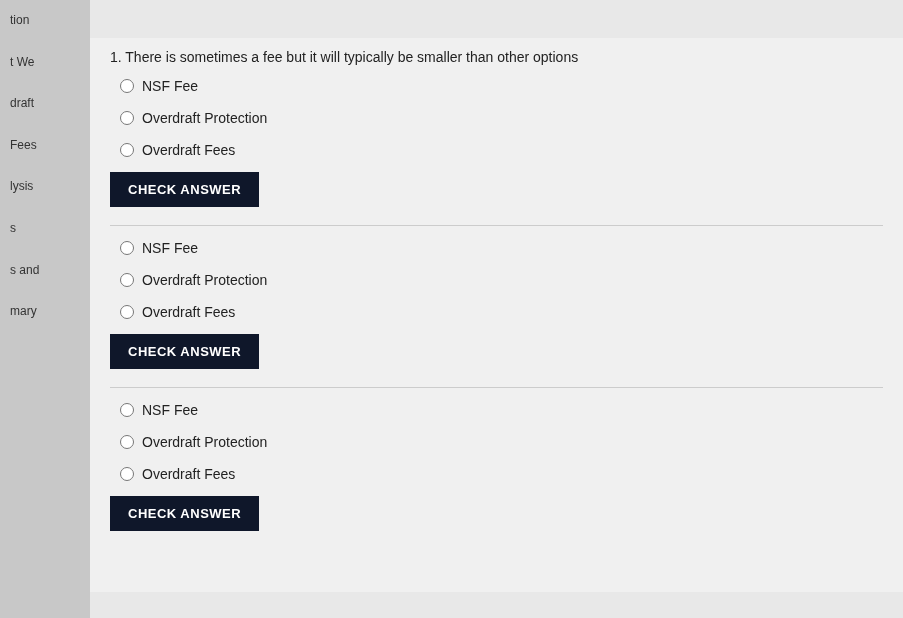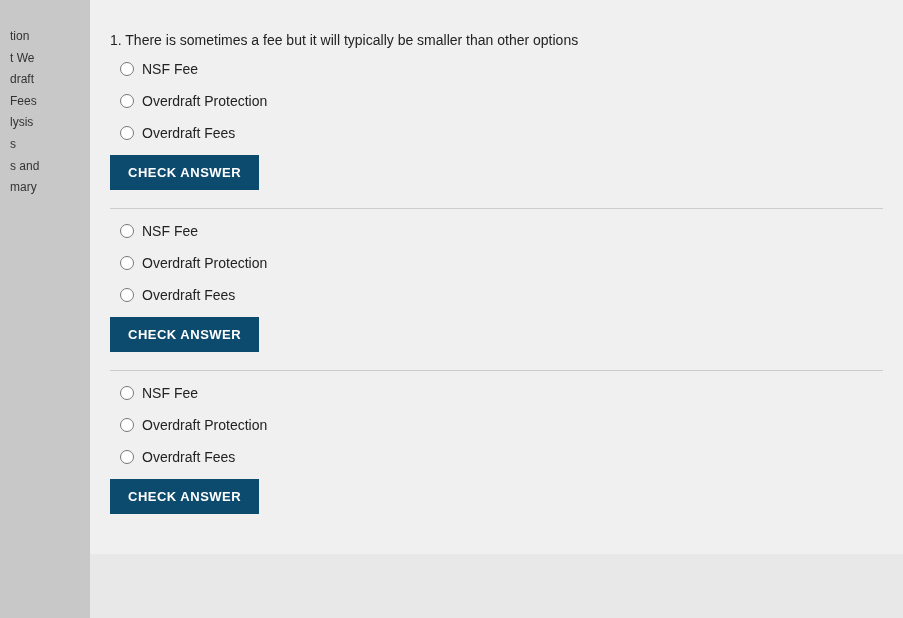--- a/index.html
+++ b/index.html
@@ -15,40 +15,41 @@
       height: 618px;
       display: flex;
       overflow: hidden;
     }
 
     .sidebar {
       width: 90px;
       background: #c8c8c8;
       height: 618px;
       flex-shrink: 0;
-      padding: 26px 8px;
+      padding: 10px 8px;
       display: flex;
       flex-direction: column;
-      gap: 0;
+      gap: 20px;
     }
 
     .sidebar-item {
       font-size: 12px;
       color: #333;
       padding: 3px 2px;
       cursor: pointer;
       line-height: 1.3;
     }
 
     .main-content {
       flex: 1;
       background: #f0f0f0;
-      padding: 31px 20px;
+      padding: 10px 20px;
       overflow-y: auto;
       height: 554px;
+      margin-top: 38px;
     }
 
     .question-block {
       margin-bottom: 10px;
       background: #f0f0f0;
     }
 
     .question-text {
       font-size: 14px;
       color: #222;
@@ -75,21 +76,21 @@
     }
 
     .option-item input[type="radio"] {
       width: 14px;
       height: 14px;
       cursor: pointer;
       flex-shrink: 0;
     }
 
     .check-answer-btn {
-      background: #0c4a6e;
+      background: #0f172a;
       color: #ffffff;
       border: none;
       padding: 10px 18px;
       font-size: 13px;
       font-weight: bold;
       letter-spacing: 0.5px;
       cursor: pointer;
       text-transform: uppercase;
       margin-bottom: 14px;
       display: inline-block;

